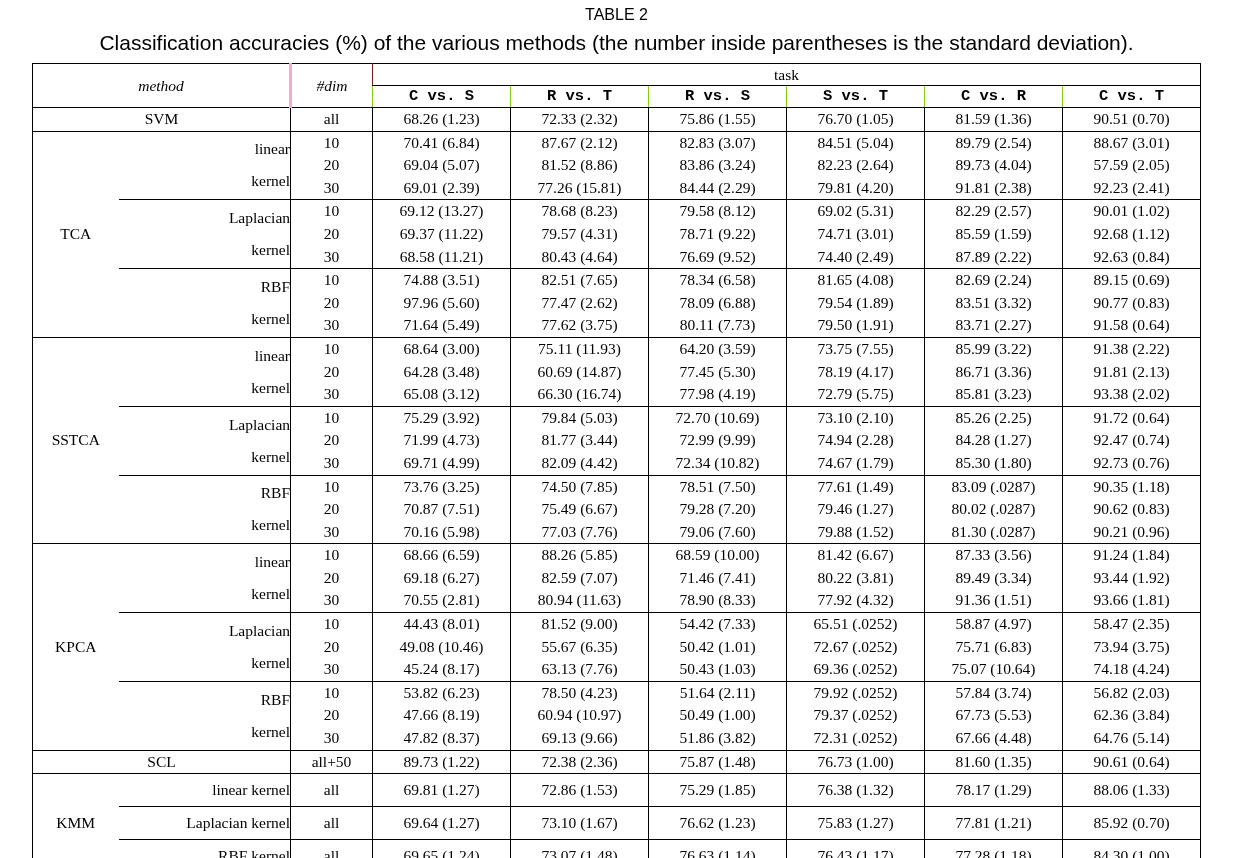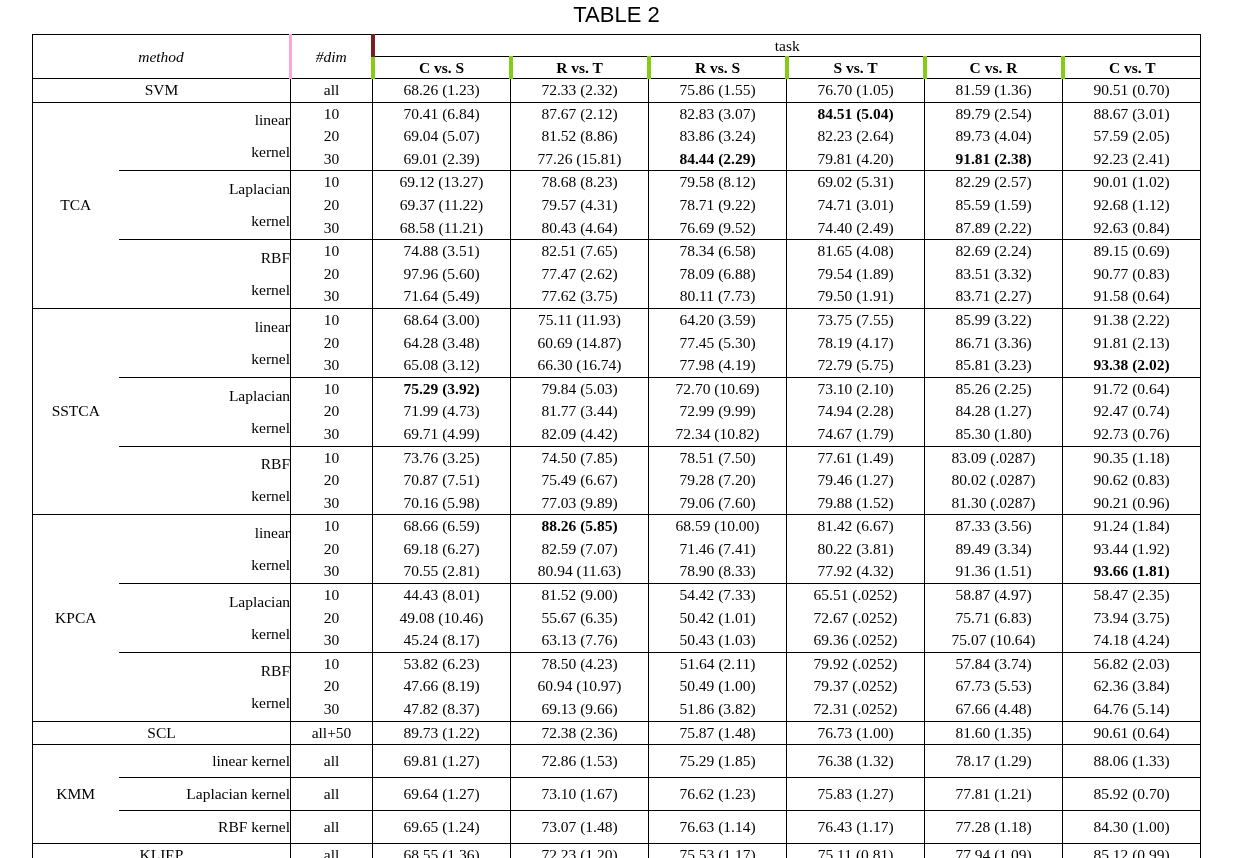--- a/index.html
+++ b/index.html
@@ -1,41 +1,42 @@
 <!DOCTYPE html>
 <html><head>
 <meta charset="utf-8">
 <style>
   * { margin: 0; padding: 0; box-sizing: border-box; }
   html, body { width: 1233px; height: 858px; background: #ffffff; overflow: hidden; }
   body { font-family: "Liberation Serif", serif; color: #000; }
 
   .caption-block { font-family: "Liberation Sans", sans-serif; text-align: center; padding-top: 4px; }
-  .t-title { font-size: 22px; line-height: 22px; }
+  .t-title { font-size: 16px; line-height: 22px; }
   .t-caption { font-size: 21px; line-height: 24px; margin-top: 5px; }
 
   table.results { border-collapse: collapse; table-layout: fixed; width: 1169px; margin: 8px 0 0 32px; border: 1px solid #000; }
   th, td { text-align: center; vertical-align: middle; font-size: 15.5px; font-weight: normal; padding: 0; overflow: hidden; }
   thead th { height: 21px; line-height: 21px; }
-  .h-task   { border-left: 4px solid #7f1d1d; border-bottom: 1px solid #000; }
+  .h-task   { border-left: 1px solid #7f1d1d; border-bottom: 1px solid #000; }
   .h-method, .h-dim { border-bottom: 1px solid #000; font-style: italic; }
   .h-dim    { border-left: 3px solid #f9a8d4; }
-  .h-taskname { border-left: 4px solid #84cc16; border-bottom: 1px solid #000; font-weight: bold; }
+  .h-taskname { border-left: 1px solid #84cc16; border-bottom: 1px solid #000; font-weight: bold; font-family: Liberation Mono, monospace; }
 
   tbody td { line-height: 22.6px; }
   .c-kernel { white-space: pre-line; line-height: 32px; text-align: right; }
   .c-dim, .c-val { border-left: 1px solid #000; }
   .bb { border-bottom: 1px solid #000; }
-  .bold { font-weight: bold; }
+  .bold { font-weight: normal; }
 </style>
 </head>
 <body>
 
 <div class="caption-block">
   <div class="t-title">TABLE 2</div>
+  <div class="t-caption">Classification accuracies (%) of the various methods (the number inside parentheses is the standard deviation).</div>
 </div>
 
 <table class="results">
   <colgroup>
     <col style="width:86px">
       <col style="width:172px">
       <col style="width:82px">
     <col style="width:138px">
       <col style="width:138px">
       <col style="width:138px">
@@ -232,21 +233,21 @@
         <td class="c-val">70.87 (7.51)</td>
         <td class="c-val">75.49 (6.67)</td>
         <td class="c-val">79.28 (7.20)</td>
         <td class="c-val">79.46 (1.27)</td>
         <td class="c-val">80.02 (.0287)</td>
         <td class="c-val">90.62 (0.83)</td>
       </tr>
       <tr>
         <td class="c-dim bb">30</td>
         <td class="c-val bb">70.16 (5.98)</td>
-        <td class="c-val bb">77.03 (9.89)</td>
+        <td class="c-val bb">77.03 (7.76)</td>
         <td class="c-val bb">79.06 (7.60)</td>
         <td class="c-val bb">79.88 (1.52)</td>
         <td class="c-val bb">81.30 (.0287)</td>
         <td class="c-val bb">90.21 (0.96)</td>
       </tr>
       <tr>
         <td class="c-method bb" rowspan="9">KPCA</td>
         <td class="c-kernel bb" rowspan="3">linear
 kernel</td>
         <td class="c-dim">10</td>

